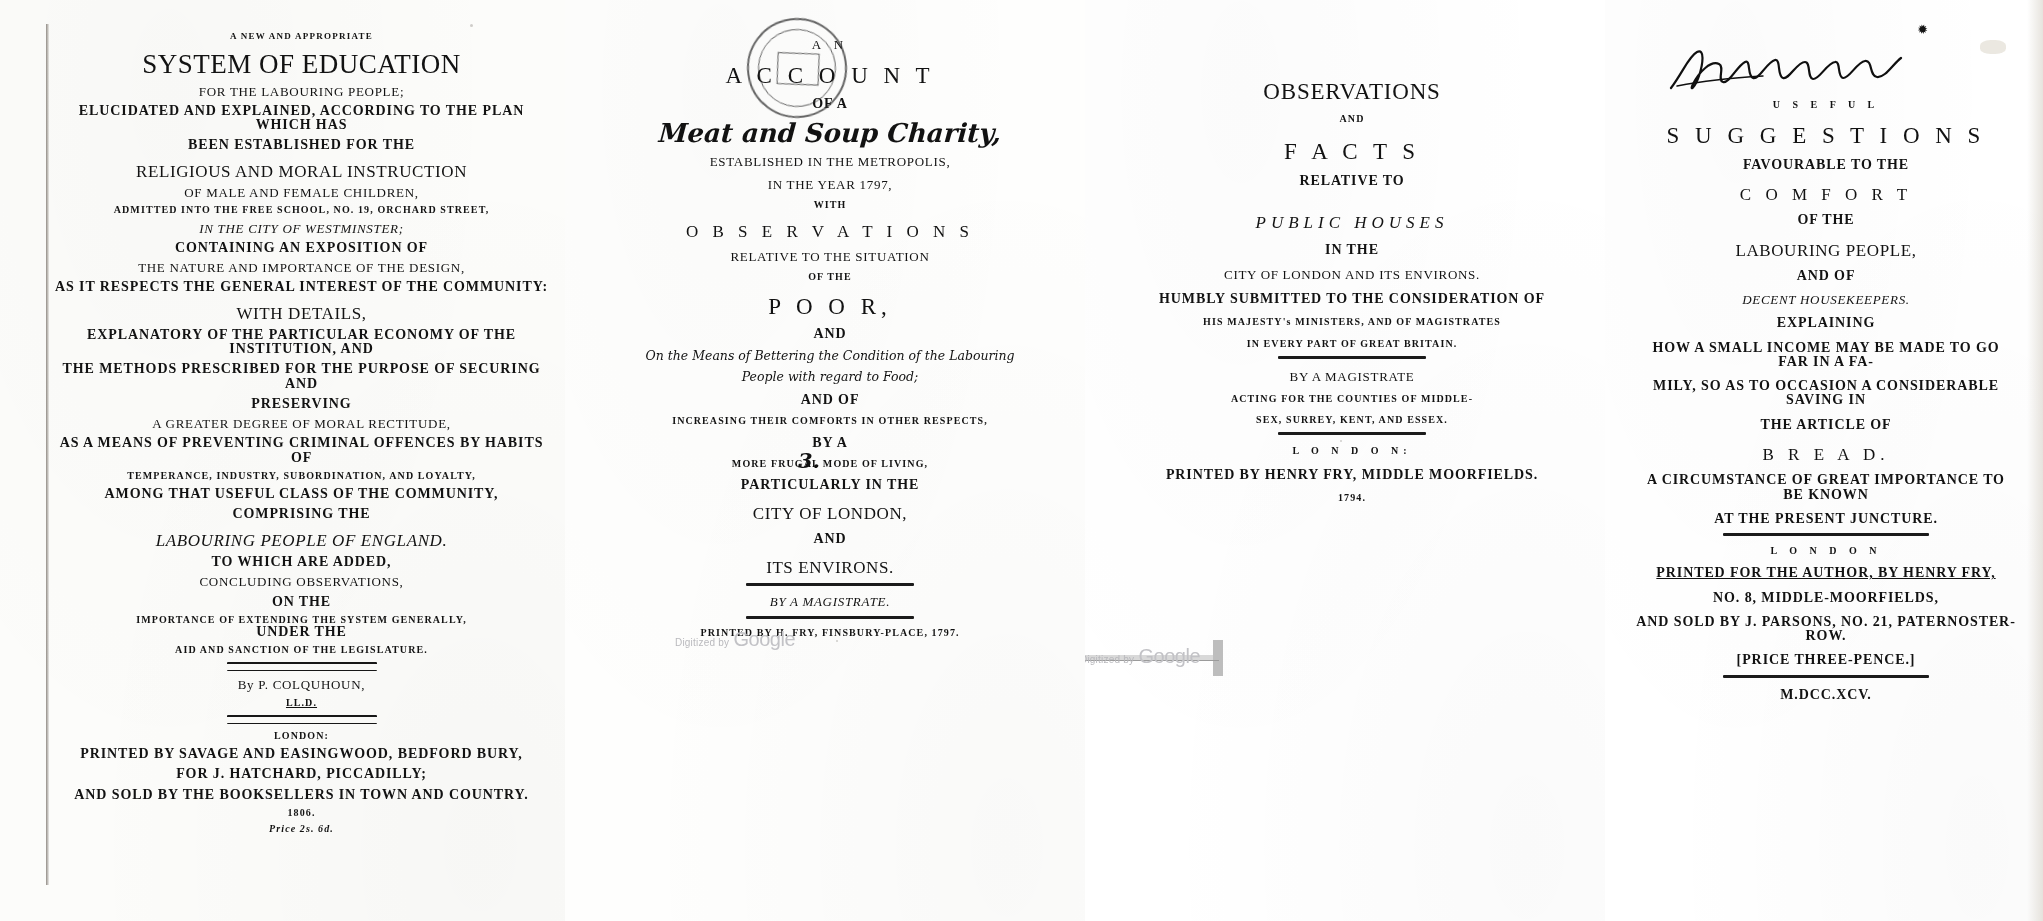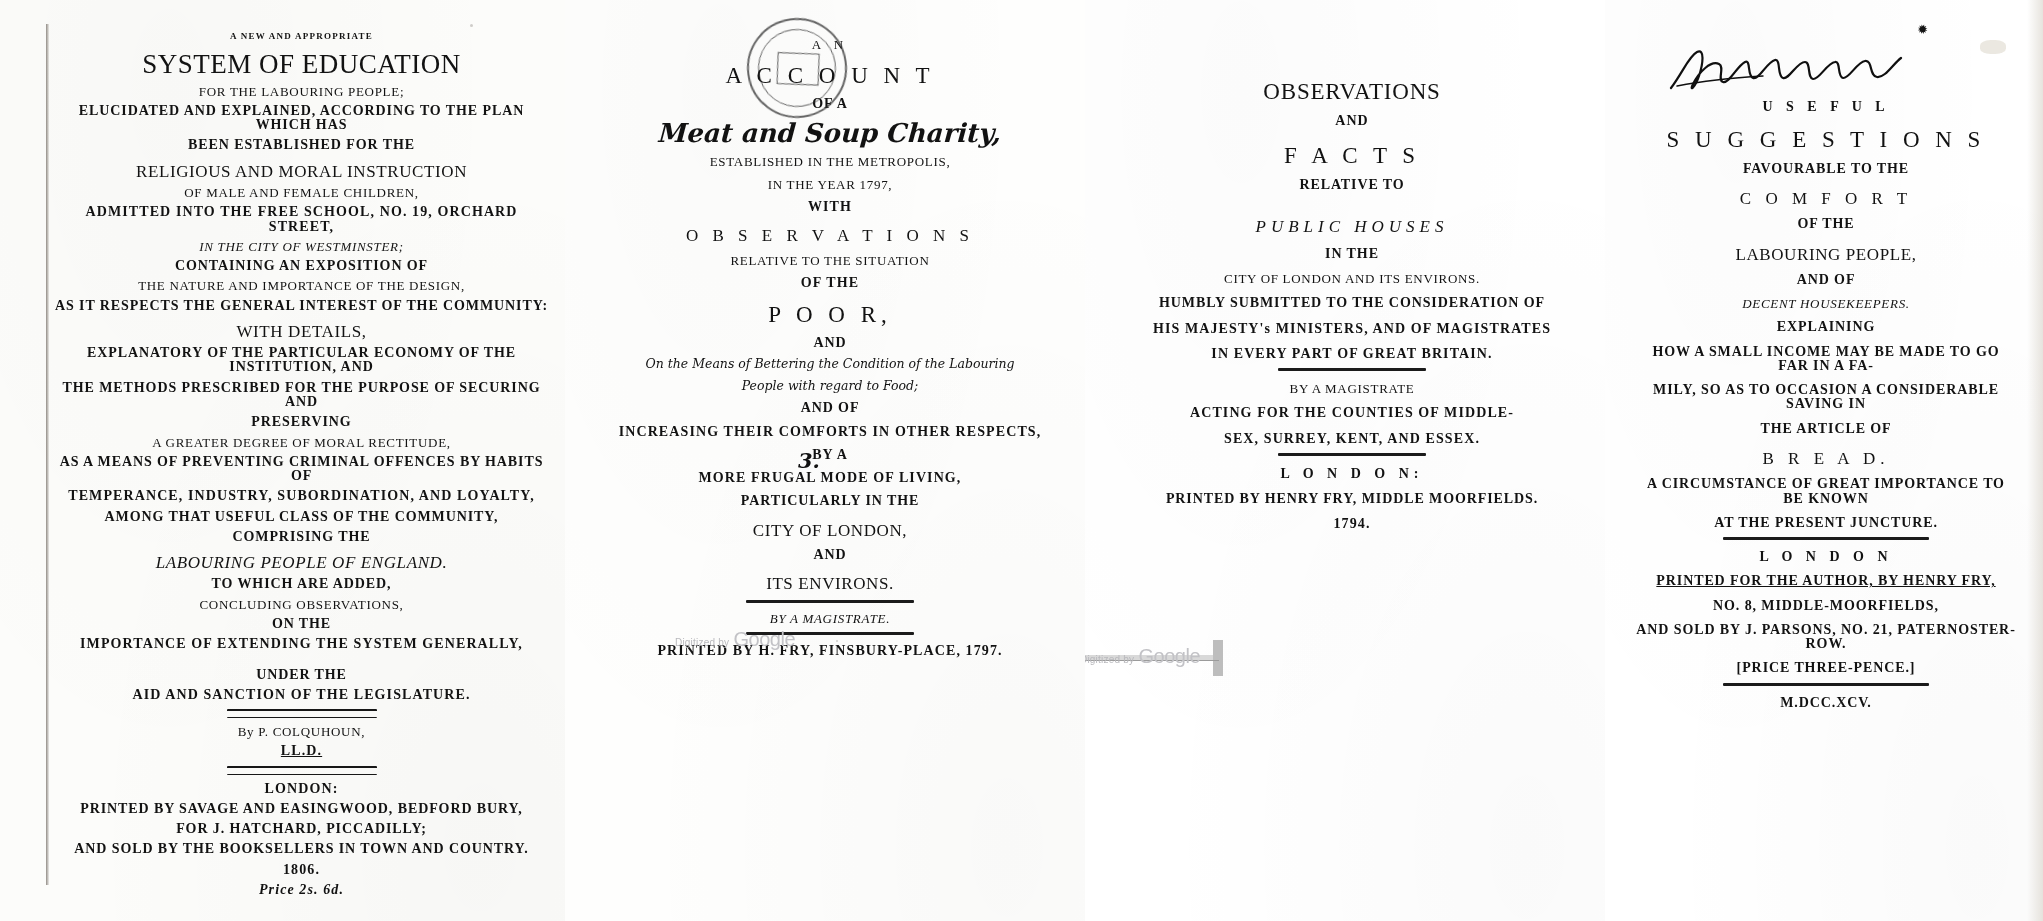--- a/index.html
+++ b/index.html
@@ -54,21 +54,21 @@
     display:block;
     margin:0 auto;
     line-height:1.02;
     color:#121212;
     white-space:pre-wrap;
   }
   .sc{ 
     font-size:9px;letter-spacing:1.25px;font-weight:600;
   }
   .tiny{font-size:14px;letter-spacing:.9px;font-weight:600;}
-  .sm{font-size:14px;letter-spacing:1.1px;font-weight:600;}
+  .sm{font-size:10px;letter-spacing:1.1px;font-weight:600;}
   .md{font-size:13px;letter-spacing:.7px;}
   .lg{font-size:17px;letter-spacing:.6px;}
   .xl{font-size:23px;letter-spacing:.8px;}
   .xxl{font-size:27px;letter-spacing:.5px;}
   .ital{font-style:italic;}
   .space-wide{letter-spacing:5px;}
   .script{
     font-family:"DejaVu Serif", serif;
     font-style:italic;font-weight:700;
   }
@@ -176,21 +176,21 @@
         <span class="ln md" style="margin-top: 6px;">A GREATER DEGREE OF MORAL RECTITUDE,</span>
         <span class="ln tiny" style="margin-top: 6px;">AS A MEANS OF PREVENTING CRIMINAL OFFENCES BY HABITS OF</span>
         <span class="ln sm" style="margin-top: 6px;">TEMPERANCE, INDUSTRY, SUBORDINATION, AND LOYALTY,</span>
         <span class="ln tiny" style="margin-top: 6px;">AMONG THAT USEFUL CLASS OF THE COMMUNITY,</span>
         <span class="ln tiny" style="margin-top: 6px;">COMPRISING THE</span>
         <span class="ln lg ital" style="margin-top: 10px;">LABOURING PEOPLE OF ENGLAND.</span>
         <span class="ln tiny" style="margin-top: 6px;">TO WHICH ARE ADDED,</span>
         <span class="ln md" style="margin-top: 6px;">CONCLUDING OBSERVATIONS,</span>
         <span class="ln tiny" style="margin-top: 6px;">ON THE</span>
         <span class="ln sm" style="margin-top: 6px;">IMPORTANCE OF EXTENDING THE SYSTEM GENERALLY,</span>
-        <span class="ln tiny" style="margin-top: 16px;">UNDER THE</span>
+        <span class="ln tiny" style="margin-top: 0;">UNDER THE</span>
         <span class="ln sm" style="margin-top: 6px;">AID AND SANCTION OF THE LEGISLATURE.</span>
         <div class="rule double" style="width: 150px;"></div>
         <span class="ln md" style="margin-top: 6px;">By P. COLQUHOUN,</span>
         <span class="ln sm" style="margin-top: 6px; text-decoration: underline;">LL.D.</span>
         <div class="rule double" style="width: 150px;"></div>
         <span class="ln sm" style="margin-top: 6px;">LONDON:</span>
         <span class="ln tiny" style="margin-top: 6px;">PRINTED BY SAVAGE AND EASINGWOOD, BEDFORD BURY,</span>
         <span class="ln tiny" style="margin-top: 6px;">FOR J. HATCHARD, PICCADILLY;</span>
         <span class="ln tiny" style="margin-top: 6px;">AND SOLD BY THE BOOKSELLERS IN TOWN AND COUNTRY.</span>
         <span class="ln sm" style="margin-top: 6px;">1806.</span>

